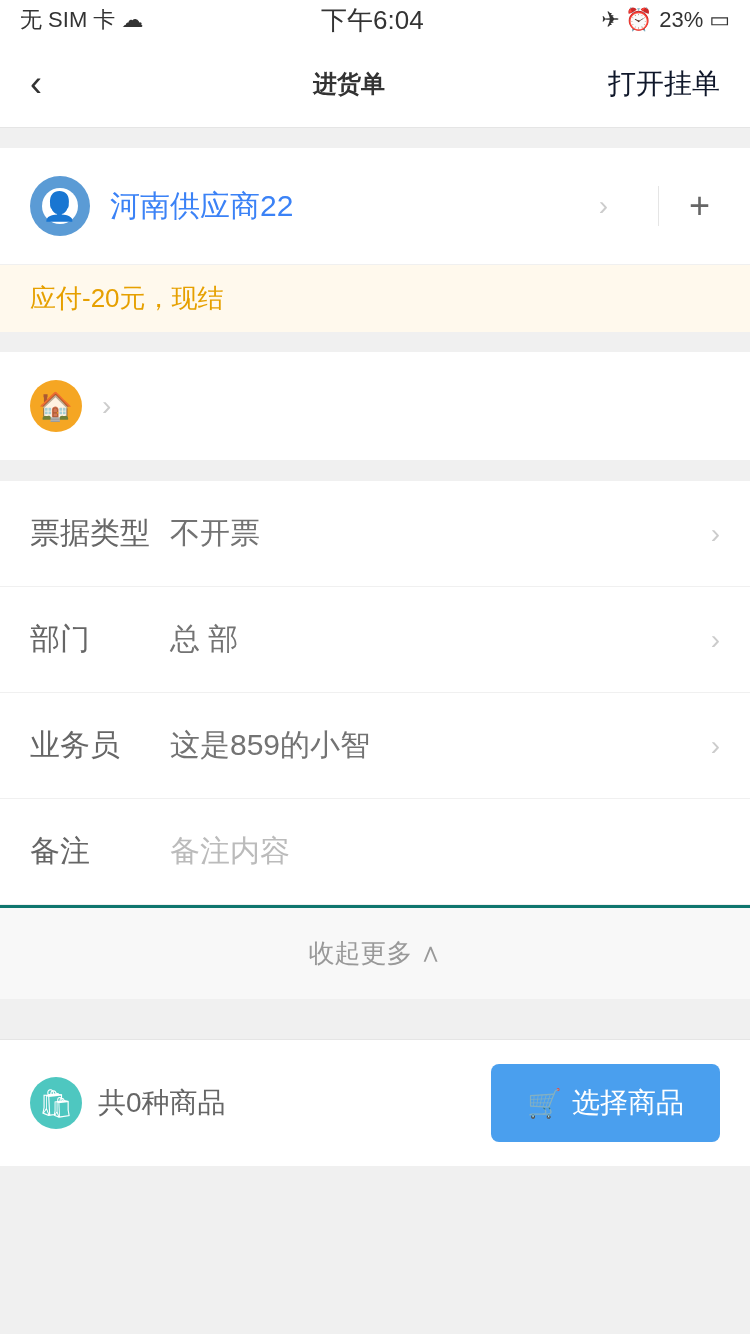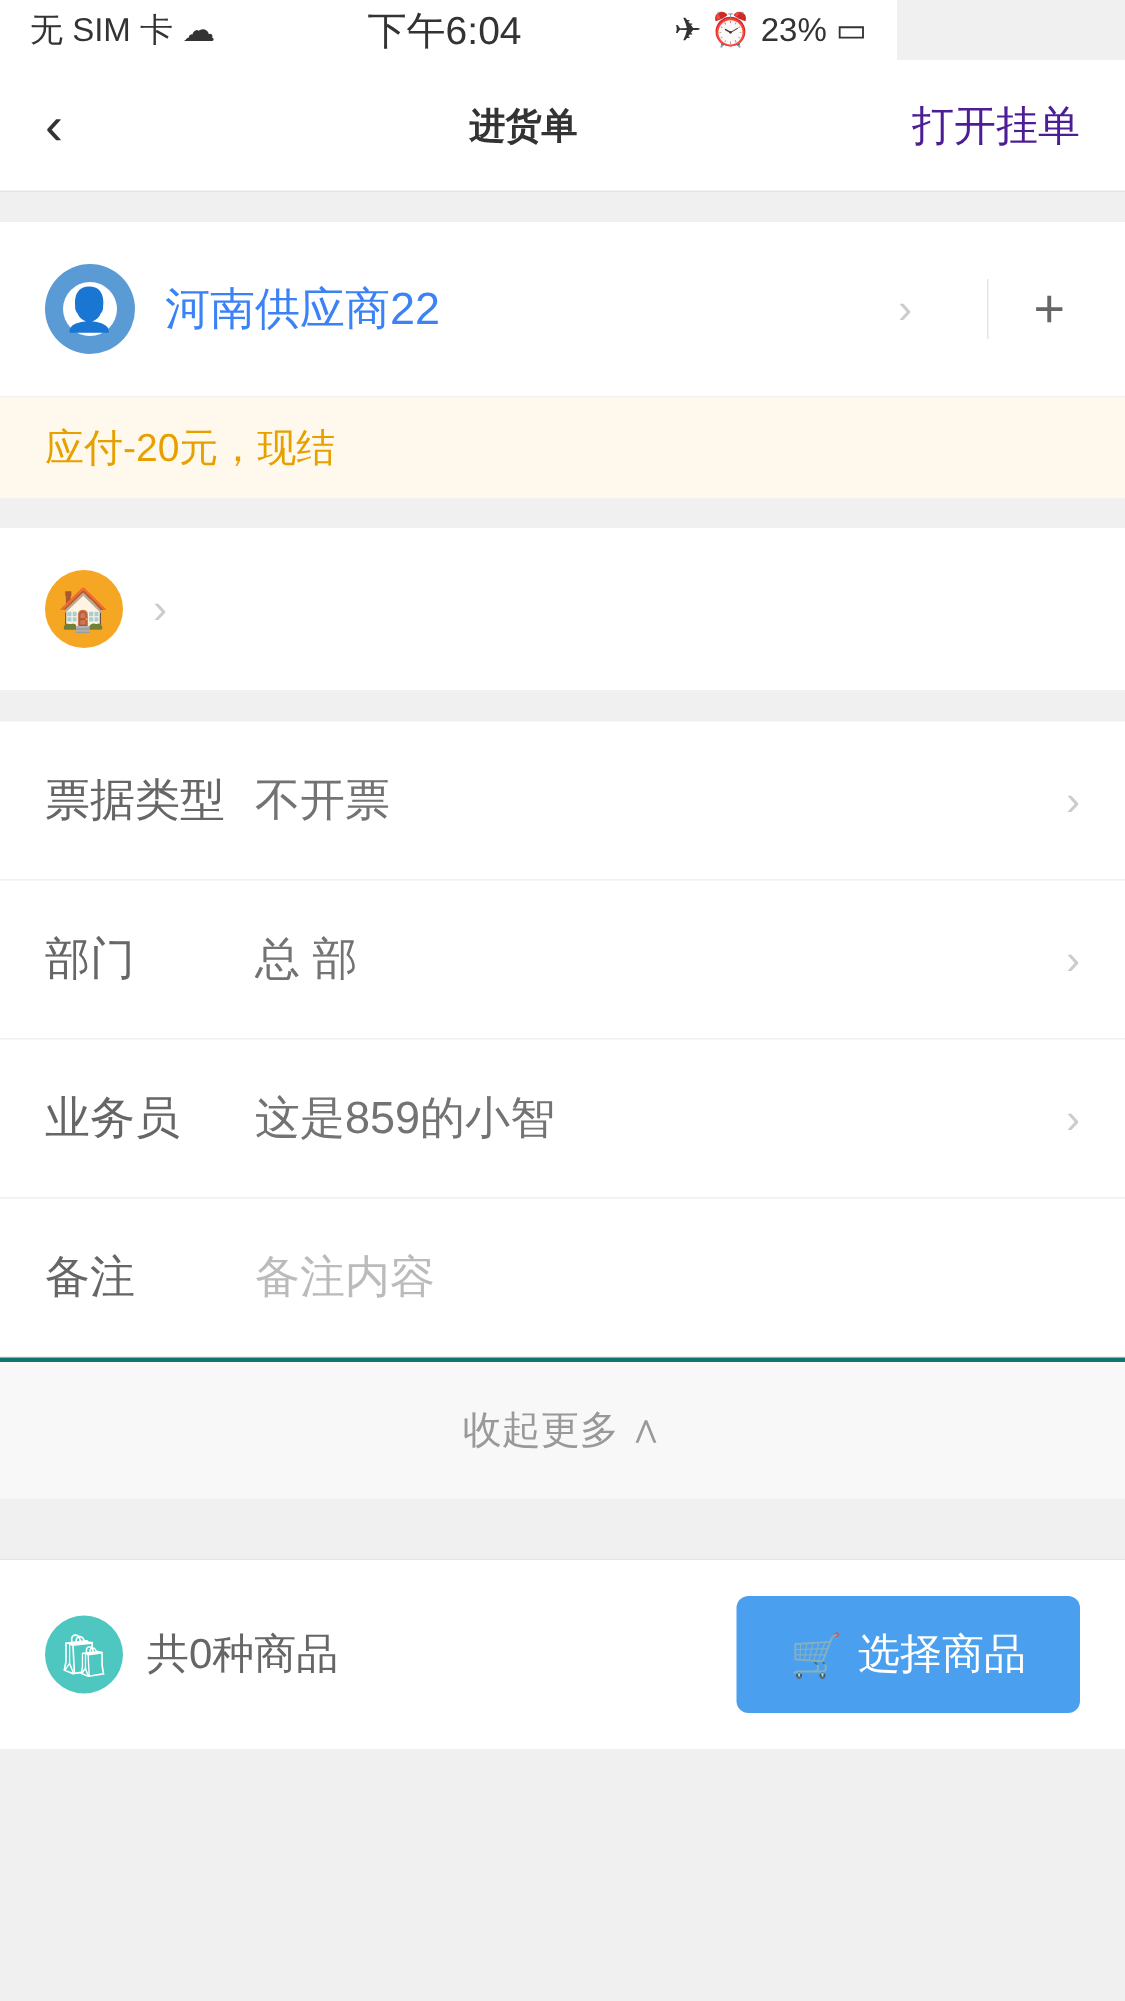--- a/index.html
+++ b/index.html
@@ -8,21 +8,21 @@
       width: 750px;
       min-height: 1334px;
       background: #f0f0f0;
       font-family: -apple-system, "PingFang SC", "Helvetica Neue", Arial, sans-serif;
       font-size: 28px;
       color: #333;
     }
 
     
     .status-bar {
-      width: 598px;
+      width: 750px;
       height: 40px;
       background: #fff;
       display: flex;
       align-items: center;
       justify-content: space-between;
       padding: 0 20px;
       font-size: 22px;
       color: #333;
     }
     .status-left { display: flex; align-items: center; gap: 8px; }
@@ -46,21 +46,21 @@
       cursor: pointer;
       width: 60px;
     }
     .nav-title {
       font-size: 24px;
       font-weight: 600;
       color: #333;
     }
     .nav-action {
       font-size: 28px;
-      color: #4c1d95;
+      color: #0f172a;
       cursor: pointer;
     }
 
     
     .section-gap {
       height: 20px;
       background: #f0f0f0;
     }
 
     

